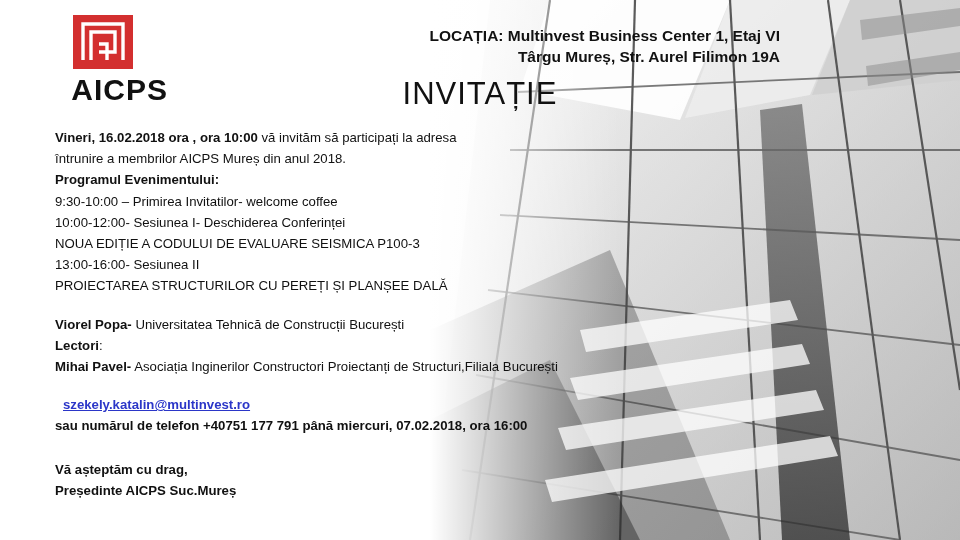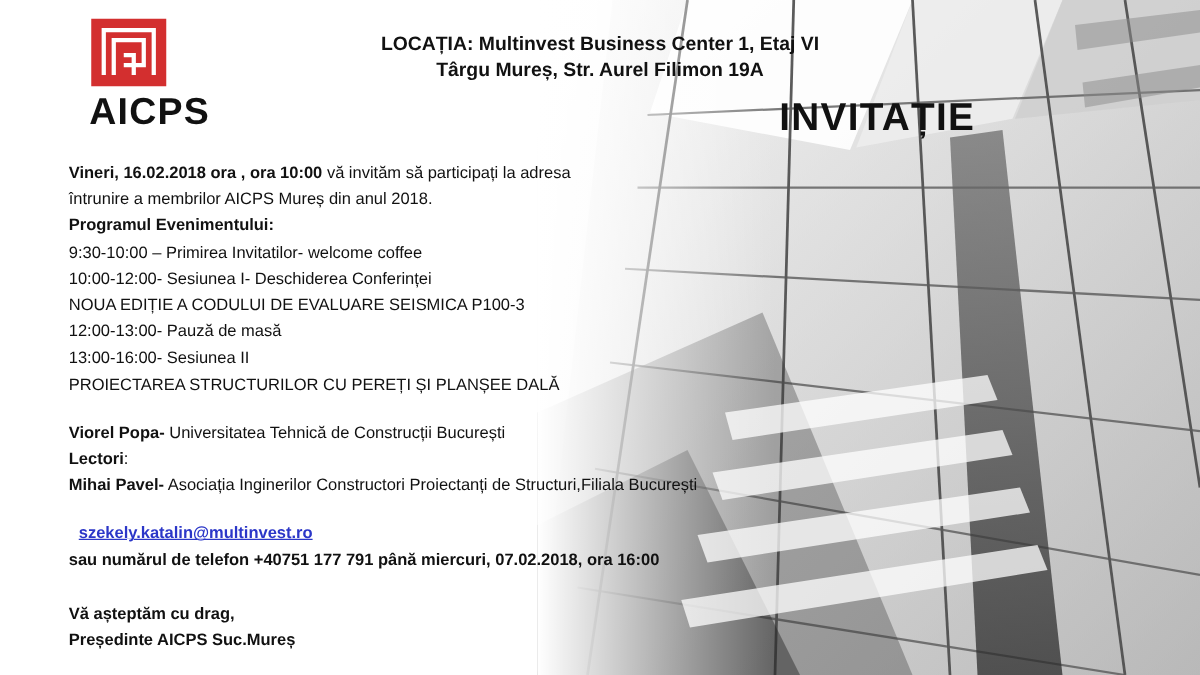--- a/index.html
+++ b/index.html
@@ -54,34 +54,34 @@
     margin-top: 3px;
     font-family: "Liberation Sans", sans-serif;
   }
 
   
   #location-line {
     position: absolute;
     left: 180px;
     top: 26px;
     width: 600px;
-    text-align: center;
+    text-align: right;
     font-size: 15.5px;
     font-weight: bold;
     color: #111111;
     line-height: 1.35;
   }
   #invitation-title {
     position: absolute;
     left: 180px;
     top: 76px;
     width: 600px;
-    text-align: right;
+    text-align: center;
     font-size: 31px;
-    font-weight: bold;
+    font-weight: normal;
     letter-spacing: 1px;
     color: #111111;
   }
 
   
   #body-text {
     position: absolute;
     left: 55px;
     top: 131px;
     width: 560px;
@@ -201,21 +201,20 @@
     <p class="line">
       <span class="b">Vineri, 16.02.2018 ora , ora 10:00</span><span>  vă invităm să participați la adresa</span>
     </p>
     <p class="line">întrunire a membrilor AICPS Mureș din anul 2018.</p>
 
     <p class="line b">Programul Evenimentului:</p>
 
     <p class="line">9:30-10:00 – Primirea Invitatilor- welcome coffee</p>
     <p class="line">10:00-12:00- Sesiunea I- Deschiderea Conferinței</p>
     <p class="line">NOUA EDIȚIE A CODULUI DE EVALUARE SEISMICA P100-3</p>
-    <p class="line">12:00-13:00- Pauză de masă</p>
     <p class="line">13:00-16:00- Sesiunea II</p>
     <p class="line">PROIECTAREA STRUCTURILOR CU PEREȚI ȘI PLANȘEE DALĂ</p>
 
     <div class="gap-md"></div>
 
     <p class="line">
       <span class="b">Viorel Popa-</span><span> Universitatea Tehnică de Construcții București</span>
     </p>
 
     <p class="line">

